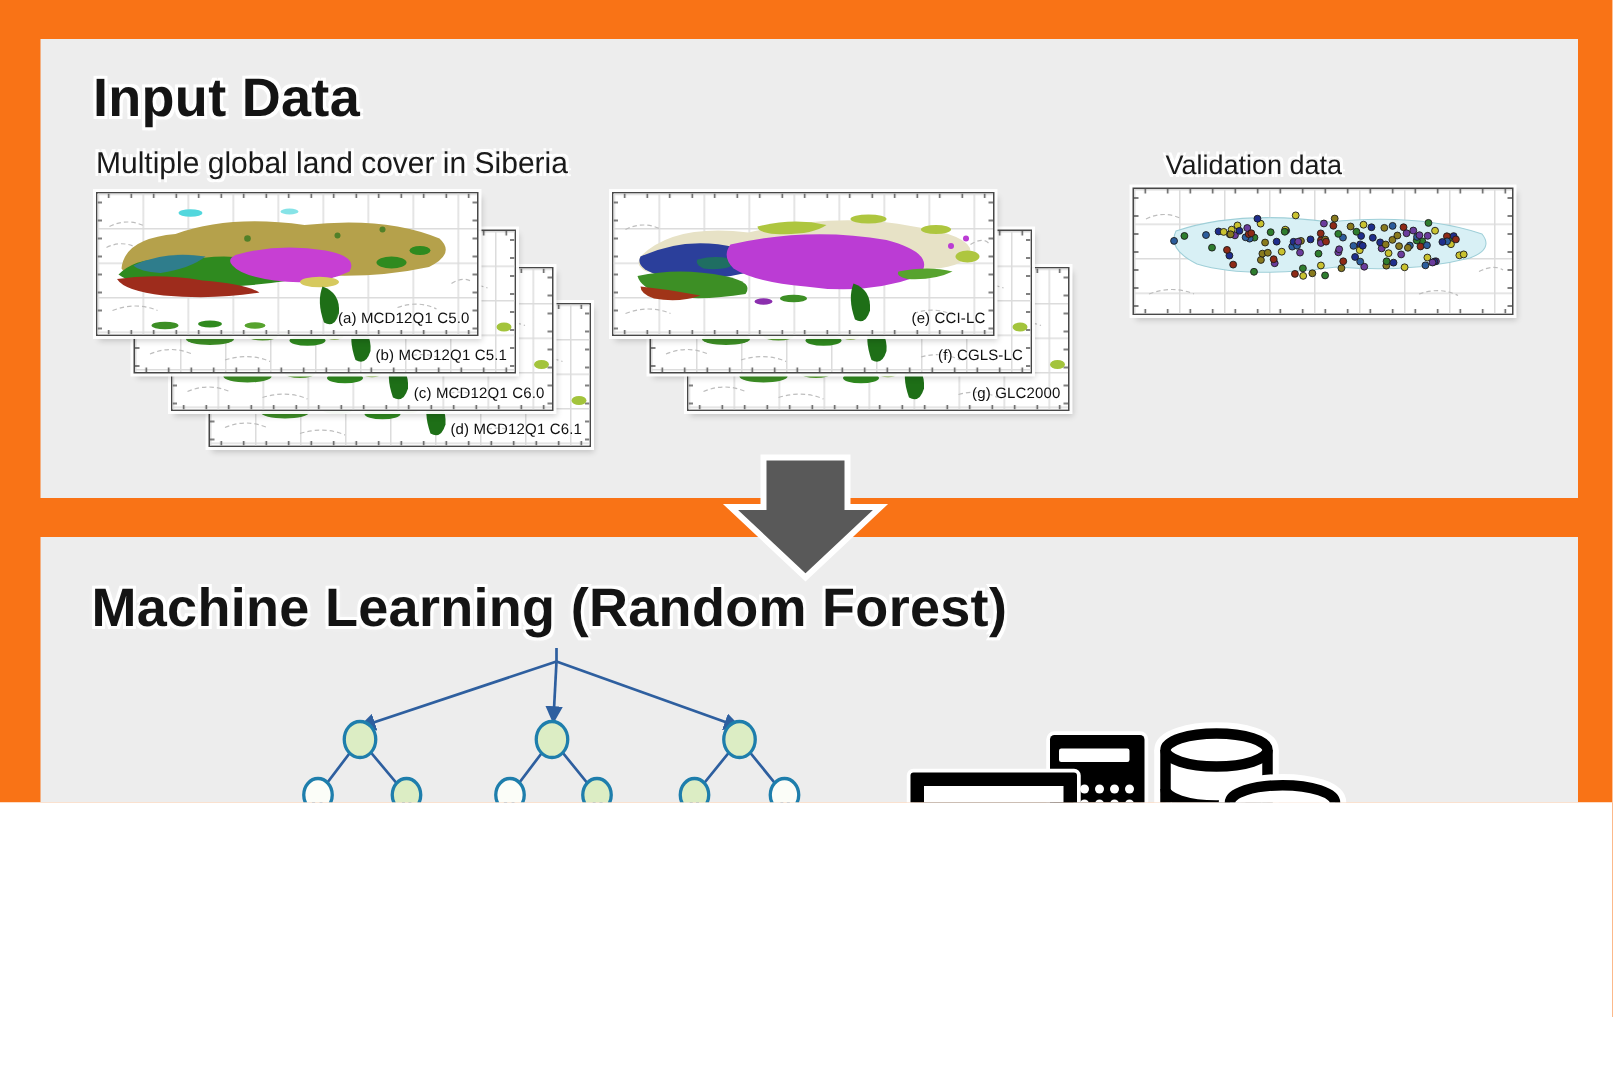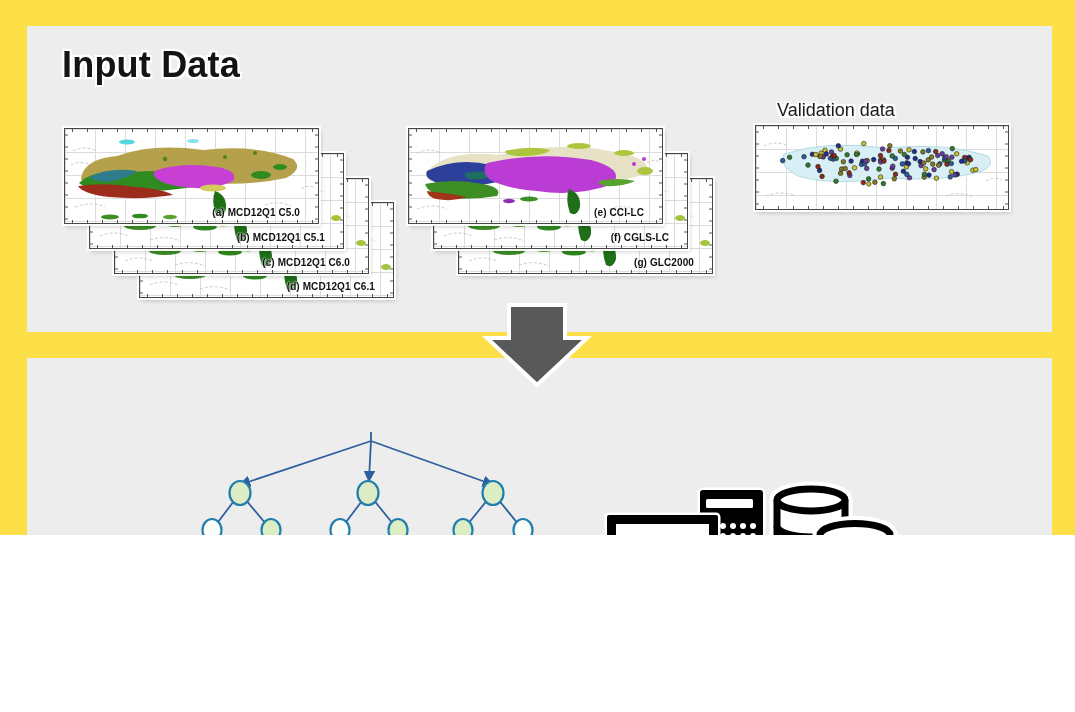--- a/index.html
+++ b/index.html
@@ -1,29 +1,29 @@
 <!DOCTYPE html>
 <html><head>
 <meta charset="utf-8">
 <style>
   html,body{margin:0;padding:0;background:#fff;}
-  .canvas{position:relative;width:1075px;height:535px;overflow:hidden;background:#fde047;
+  .canvas{position:relative;width:1075px;height:535px;overflow:hidden;background:#f97316;
           font-family:"Liberation Sans",sans-serif;}
   .panel{position:absolute;left:27px;width:1025px;background:#ededed;}
   #panel-input{top:26px;height:306px;}
   #panel-ml{top:358px;height:305px;}
   .abs{position:absolute;}
   .h1{font-size:36px;font-weight:700;color:#141414;letter-spacing:.2px;white-space:nowrap;}
   .sub{font-size:20px;font-weight:400;color:#1a1a1a;white-space:nowrap;}
   .vlab{font-size:18px;font-weight:400;color:#1a1a1a;white-space:nowrap;}
   .halo{text-shadow:2px 2px 0 #fff,-2px -2px 0 #fff,2px -2px 0 #fff,-2px 2px 0 #fff,0 0 5px #fff;}
   .map-panel{position:absolute;width:253px;height:94px;background:#fff;border:1.5px solid #474747;
              box-shadow:0 0 0 2px rgba(255,255,255,.95),2px 3px 4px rgba(0,0,0,.18);}
   .map-panel > svg{position:absolute;left:0;top:0;width:100%;height:100%;}
-  .map-label{position:absolute;right:18px;bottom:5px;font-size:10px;font-weight:700;color:#101010;
+  .map-label{position:absolute;right:5px;bottom:5px;font-size:10px;font-weight:400;color:#101010;
              letter-spacing:.1px;white-space:nowrap;text-shadow:0 0 2px #fff,0 0 2px #fff;}
   .val-panel{width:252px;height:83px;}
   .ico{stroke:#fff;stroke-width:5;paint-order:stroke;stroke-linejoin:round;}
   .dbw{fill:#fff;stroke:#fff;stroke-width:15;stroke-linejoin:round;}
   .dbb{fill:#fff;stroke:#000;stroke-width:7;}
   .dbs{fill:none;stroke:#000;stroke-width:7;}
   .edge{stroke:#2e5f9f;stroke-width:1.8;fill:none;}
   .node{stroke:#1e7eac;stroke-width:2.2;}
   .node-g{fill:#dcedc4;}
   .node-w{fill:#fbfdf8;}
@@ -66,20 +66,21 @@
         <ellipse cx="100" cy="68" rx="6" ry="2.5" fill="#8b2fae"></ellipse>
         <ellipse cx="133" cy="70" rx="6" ry="2.5" fill="#7fb43a"></ellipse>
         <ellipse cx="246" cy="64" rx="5" ry="3" fill="#a3c43c"></ellipse>
         <path d="M146 62q12 4 11 18q-3 10-10 6q-5-14-1-24Z" fill="#1e6f17"></path>
       </g>
     </defs>
   </svg>
 
   <section class="panel" id="panel-input">
     <div class="abs h1 halo" style="left:35px;top:18px">Input Data</div>
+    <div class="abs sub halo" style="left:37px;top:72px">Multiple global land cover in Siberia</div>
     <div class="abs vlab halo" style="left:750px;top:74px">Validation data</div>
 
     <div class="map-panel" style="left:112px;top:176px">
       <svg viewBox="0 0 253 94" preserveAspectRatio="none">
           <use href="#backmap"></use>
         </svg>
       <div class="map-label">(d) MCD12Q1 C6.1</div>
     </div>
     <div class="map-panel" style="left:87px;top:152px">
       <svg viewBox="0 0 253 94" preserveAspectRatio="none">
@@ -294,20 +295,21 @@
             <circle cx="190.3" cy="30.8" r="2.3" fill="#6a3c9c" stroke="#1c1c1c" stroke-width="0.6"></circle>
             <circle cx="118.9" cy="56.2" r="2.3" fill="#887a1e" stroke="#1c1c1c" stroke-width="0.6"></circle>
             <circle cx="176.7" cy="38.1" r="2.3" fill="#887a1e" stroke="#1c1c1c" stroke-width="0.6"></circle>
             <circle cx="82.3" cy="19.8" r="2.3" fill="#1f2e8c" stroke="#1c1c1c" stroke-width="0.6"></circle>
           </g>
       </svg>
     </div>
   </section>
 
   <section class="panel" id="panel-ml">
+    <div class="abs h1 halo" style="left:34px;top:26px">Machine Learning (Random Forest)</div>
 
     <svg class="abs" style="left:138px;top:62px" width="395" height="220" viewBox="0 0 395 220">
       <g>
         <path class="edge" d="M206 12V21"></path>
         <line class="edge" x1="206" y1="21" x2="77" y2="64" marker-end="url(#arr)"></line>
         <line class="edge" x1="206" y1="21" x2="204" y2="59" marker-end="url(#arr)"></line>
         <line class="edge" x1="206" y1="21" x2="326" y2="64" marker-end="url(#arr)"></line>
         <path class="edge" d="M75 73 47 110M75 73 106 110M203 73 175 110M203 73 233 110M328 73 298 110M328 73 358 110M47 110 25 147M47 110 62 147M106 110 91 147M106 110 123 147M175 110 153 147M175 110 190 147M233 110 219 147M233 110 253 147M298 110 282 147M298 110 313 147M358 110 345 147M358 110 377 147"></path>
         <path class="edge" d="M75 163V187H337V163M206 165V213" stroke-width="2"></path>
       </g>

